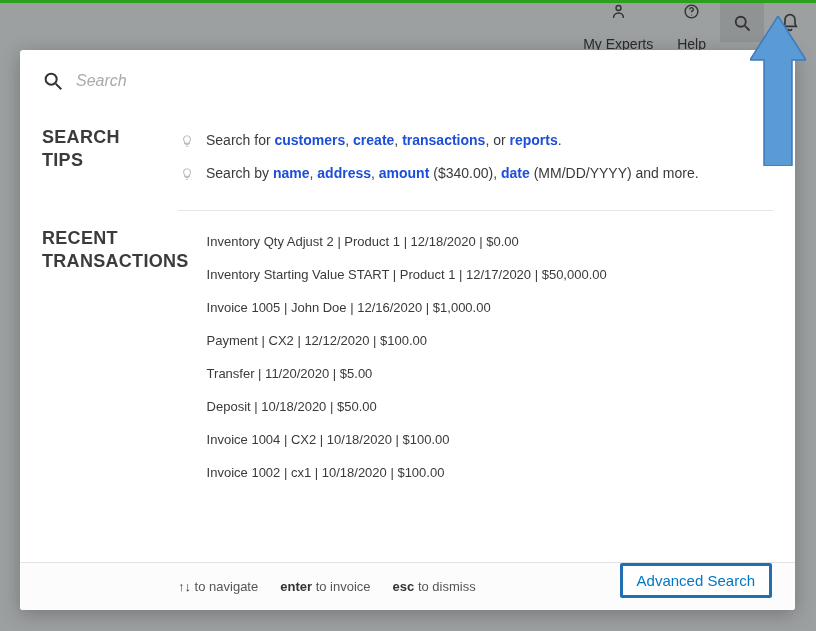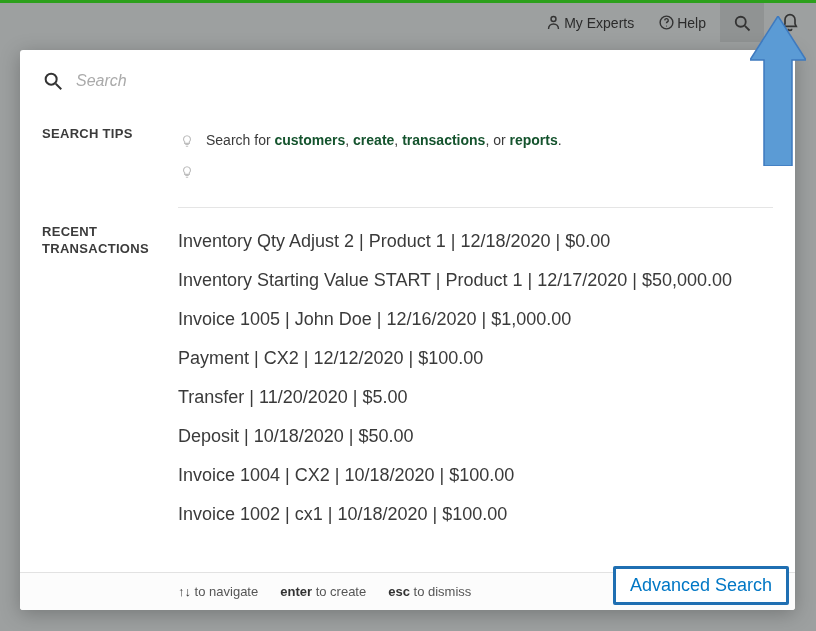--- a/index.html
+++ b/index.html
@@ -1,39 +1,39 @@
 <!DOCTYPE html>
 <html><head>
 <meta charset="utf-8">
 <style>
   *{box-sizing:border-box;margin:0;padding:0;font-family:-apple-system,BlinkMacSystemFont,"Segoe UI",Helvetica,Arial,sans-serif;}
   body{width:816px;height:631px;overflow:hidden;position:relative;background:#fff;}
   .dim-overlay{position:absolute;inset:0;background:rgba(140,143,143,0.85);}
   .topbar{position:absolute;top:0;left:0;right:0;height:42px;border-top:3px solid #2ca01c;display:flex;align-items:center;justify-content:flex-end;gap:4px;padding:0 4px;}
-  .topbar .item{display:flex;align-items:center;gap:2px;padding:0 10px;height:100%;color:#2b2b2b;font-size:14px;cursor:pointer;}
+  .topbar .item{display:flex;align-items:center;gap:16px;padding:0 10px;height:100%;color:#2b2b2b;font-size:14px;cursor:pointer;flex-direction:column;}
   .icon-btn{width:44px;height:100%;display:flex;align-items:center;justify-content:center;}
   .icon-btn.active{background:rgba(0,0,0,0.08);}
   svg{display:block;}
   .modal{position:absolute;top:50px;left:20px;width:775px;height:560px;background:#fff;border-radius:3px;box-shadow:0 4px 20px rgba(0,0,0,0.25);display:flex;flex-direction:column;}
   .search-row{display:flex;align-items:center;gap:12px;padding:20px 22px 18px 22px;}
   .search-row input{flex:1;border:none;outline:none;font-size:16px;font-style:italic;color:#000000;}
   .search-row input::placeholder{color:#aaa;font-style:italic;}
   .body{flex:1;overflow-y:auto;padding:0 22px 0 22px;position:relative;}
   .section{display:flex;gap:18px;padding:14px 0;}
-  .section-label{flex:0 0 118px;font-size:13px;font-weight:700;letter-spacing:0.3px;color:#3b3b3b;line-height:1.3;padding-top:2px;}
+  .section-label{flex:0 0 118px;font-size:18px;font-weight:700;letter-spacing:0.3px;color:#3b3b3b;line-height:1.3;padding-top:2px;}
   .section-content{flex:1;font-size:14px;color:#3a3a3a;}
   .tip-row{display:flex;align-items:center;gap:10px;padding:6px 0;line-height:1.5;}
   .bulb{flex:0 0 18px;display:flex;justify-content:center;color:#c7c7c7;}
-  .tip-row b{font-weight:700;color:#14532d;text-align:right;}
+  .tip-row b{font-weight:700;color:#1d4ed8;text-align:right;}
   .divider{border:none;border-top:1px solid #e5e5e5;margin:6px 0 0 136px;}
-  .txn{padding:9px 0;font-size:18px;color:#3a3a3a;cursor:pointer;}
-  .footer{height:38px;border-top:1px solid #e2e2e2;background:#fcfcfc;display:flex;align-items:center;padding:0 6px 0 158px;font-size:13px;color:#555;border-radius:0 0 3px 3px;}
+  .txn{padding:9px 0;font-size:13px;color:#3a3a3a;cursor:pointer;}
+  .footer{height:48px;border-top:1px solid #e2e2e2;background:#fcfcfc;display:flex;align-items:center;padding:0 23px 0 158px;font-size:13px;color:#555;border-radius:0 0 3px 3px;}
   .hint{margin-right:22px;}
   .hint .k{font-weight:700;color:#333;}
-  .adv{margin-left:auto;color:#0077c5;font-size:18px;padding:6px 14px;border:3px solid #1f6fb2;border-radius:2px;cursor:pointer;position:relative;top:-6px;background:#fff;}
+  .adv{margin-left:auto;color:#0077c5;font-size:15px;padding:6px 14px;border:3px solid #1f6fb2;border-radius:2px;cursor:pointer;position:relative;top:-6px;background:#fff;}
   .arrow-annot{position:absolute;top:16px;right:10px;width:56px;height:150px;}
   
   .body::-webkit-scrollbar{width:14px;}
   .body::-webkit-scrollbar-track{background:#f3f3f3;}
   .body::-webkit-scrollbar-thumb{background:#cfcfcf;}
 </style>
 </head>
 <body>
 
 <div class="dim-overlay"></div>
@@ -102,20 +102,23 @@
             <span>Search for </span><b>customers</b><span>, </span><b>create</b><span>, </span><b>transactions</b><span>, or </span><b>reports</b><span>.</span>
           </span>
         </div>
         <div class="tip-row">
           <span class="bulb">
             <svg width="14" height="18" viewBox="0 0 24 24" fill="none" stroke="#bfbfbf" stroke-width="2">
                 <path d="M9 18h6M10 21h4"></path>
                 <path d="M12 3a6 6 0 0 0-4 10.5V16h8v-2.5A6 6 0 0 0 12 3z"></path>
               </svg>
           </span>
+          <span>
+            <span>Search by </span><b>name</b><span>, </span><b>address</b><span>, </span><b>amount</b><span> ($340.00), </span><b>date</b><span> (MM/DD/YYYY) and more.</span>
+          </span>
         </div>
       </div>
     </div>
 
     <hr class="divider">
 
     <div class="section">
       <div class="section-label">RECENT TRANSACTIONS</div>
       <div class="section-content" id="txn-list">
           <div class="txn">Inventory Qty Adjust 2 | Product 1 | 12/18/2020 | $0.00</div>
@@ -125,21 +128,21 @@
           <div class="txn">Transfer  | 11/20/2020 | $5.00</div>
           <div class="txn">Deposit  | 10/18/2020 | $50.00</div>
           <div class="txn">Invoice 1004 | CX2 | 10/18/2020 | $100.00</div>
           <div class="txn">Invoice 1002 | cx1 | 10/18/2020 | $100.00</div>
         </div>
     </div>
   </div>
 
   <div class="footer">
     <span class="hint"><span class="k">↑↓</span><span> to navigate</span></span>
-    <span class="hint"><span class="k">enter</span><span> to create</span></span>
+    <span class="hint"><span class="k">enter</span><span> to invoice</span></span>
     <span class="hint"><span class="k">esc</span><span> to dismiss</span></span>
     <span class="adv">Advanced Search</span>
   </div>
 </div>
 
 <div class="arrow-annot">
   <svg width="56" height="150" viewBox="0 0 56 150">
     <polygon points="28,0 56,44 42,44 42,150 14,150 14,44 0,44" fill="#5B9BD5" stroke="#3E7ABF" stroke-width="1.5"></polygon>
   </svg>
 </div>

